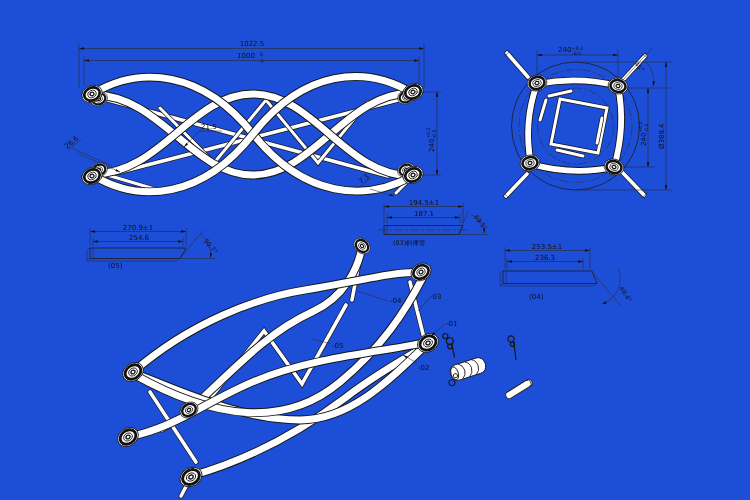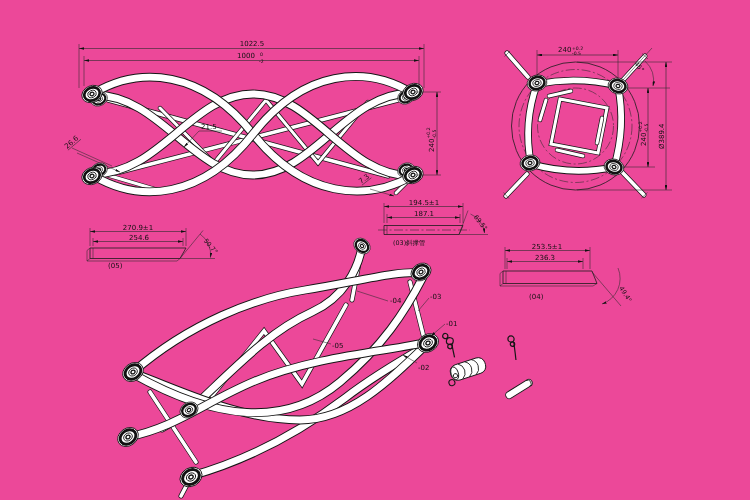--- a/index.html
+++ b/index.html
@@ -1,16 +1,16 @@
 <!DOCTYPE html>
 <html><head>
 <meta charset="utf-8">
 <style>
   html,body{margin:0;padding:0;background:#fff;}
-  .sheet{width:750px;height:500px;background:#ec4899;position:relative;overflow:hidden;}
+  .sheet{width:750px;height:500px;background:#1d4ed8;position:relative;overflow:hidden;}
   svg{display:block;}
   .ln{stroke:#1c1c1c;stroke-width:.8;fill:none;}
   .thin{stroke:#2a2a2a;stroke-width:.55;fill:none;}
   .dim{stroke:#2a2a2a;stroke-width:.6;fill:none;}
   .cl{stroke:#2a2a2a;stroke-width:.55;fill:none;stroke-dasharray:9 2.5 2 2.5;}
   .t9{stroke:#161616;stroke-width:8.8;fill:none;stroke-linecap:round;}
   .t9w{stroke:#ffffff;stroke-width:6.9;fill:none;stroke-linecap:round;}
   .t5{stroke:#161616;stroke-width:5;fill:none;stroke-linecap:round;}
   .t5w{stroke:#ffffff;stroke-width:3.6;fill:none;stroke-linecap:round;}
   .t4{stroke:#161616;stroke-width:4.4;fill:none;stroke-linecap:round;}

